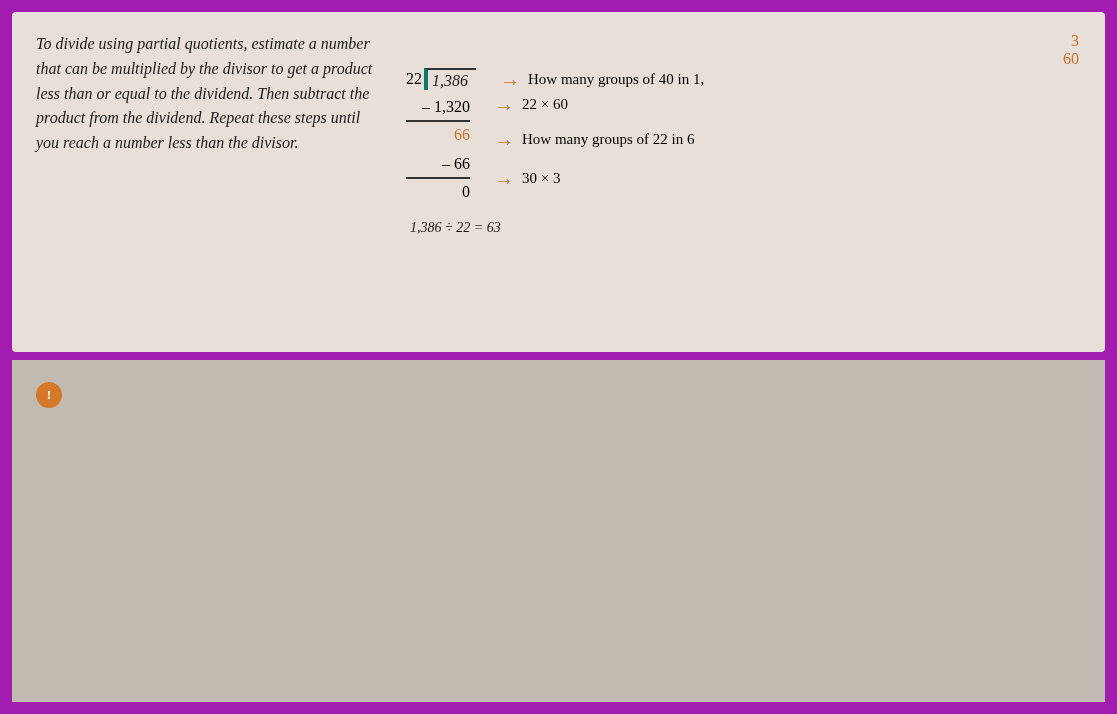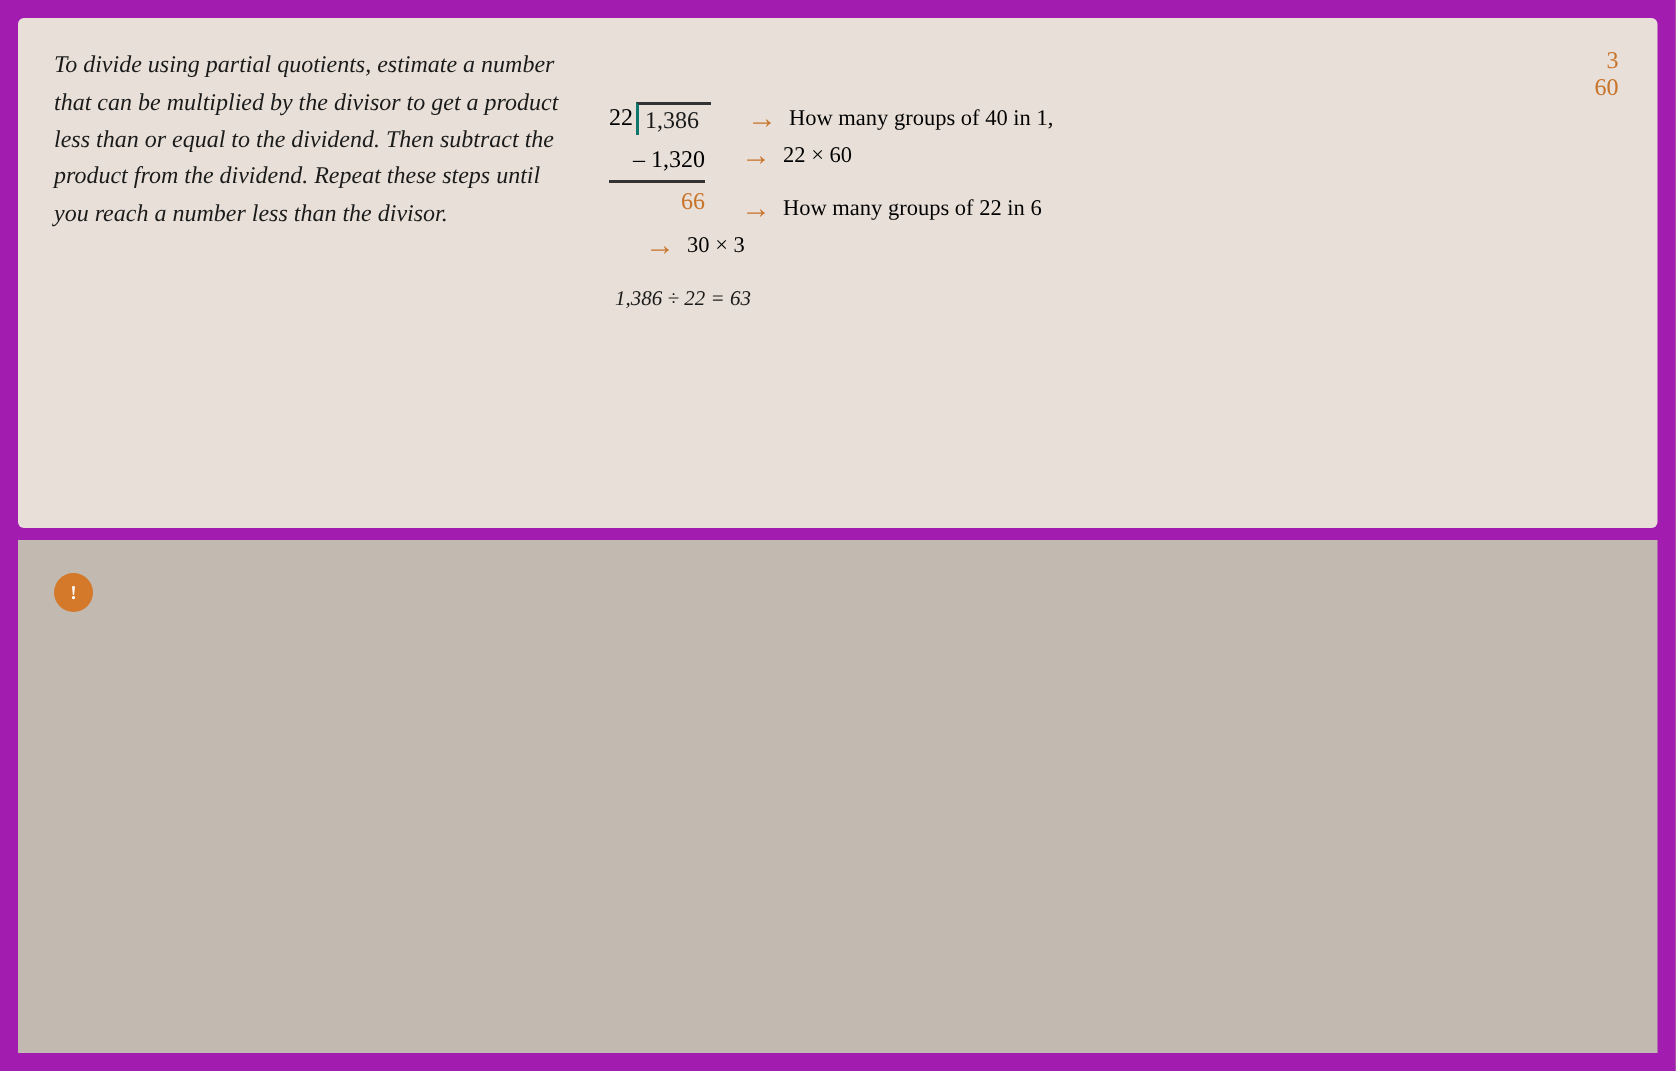--- a/index.html
+++ b/index.html
@@ -166,21 +166,21 @@
       <div class="quotient-area">
         <span class="orange">3</span>
         <span class="orange">60</span>
       </div>
 
       <div class="long-division-container">
 
         <div class="ld-main-row">
           <div style="display:flex;flex-direction:row;align-items:center;">
             <span class="comp-num" style="min-width:auto;margin-right:2px;">22</span>
-            <span style="font-size:16px;border-left:2px solid #0f766e;border-top:2px solid #333;padding:2px 8px 0 4px;color:#1a1a1a;">1,386</span>
+            <span style="font-size:16px;border-left:4px solid #0f766e;border-top:2px solid #333;padding:2px 8px 0 4px;color:#1a1a1a;font-style:italic;">1,386</span>
           </div>
           <div class="ld-right">
             <div style="display:flex;align-items:center;gap:8px;font-size:15px;">
               <span style="color:#c8732a;font-size:20px;">→</span>
               <span>How many groups of 40 in 1,</span>
             </div>
           </div>
         </div>
 
         <div style="display:flex;flex-direction:row;align-items:center;gap:0;">
@@ -199,20 +199,29 @@
               <span>22 × 60</span>
             </div>
             <div style="display:flex;align-items:center;gap:8px;font-size:15px;margin-top:8px;">
               <span style="color:#c8732a;font-size:20px;">→</span>
               <span>How many groups of 22 in 6</span>
             </div>
           </div>
         </div>
 
         <div style="display:flex;flex-direction:row;align-items:center;gap:0;">
+          <div class="ld-computation">
+            <div class="comp-row">
+              <span class="comp-num">– 66</span>
+            </div>
+            <div class="comp-line"></div>
+            <div class="comp-row">
+              <span class="comp-num">0</span>
+            </div>
+          </div>
           <div style="margin-left:24px;display:flex;align-items:center;gap:8px;font-size:15px;margin-top:2px;">
             <span style="color:#c8732a;font-size:20px;">→</span>
             <span>30 × 3</span>
           </div>
         </div>
 
       </div>
 
       <div class="bottom-equation">1,386 ÷ 22 = 63</div>
 

